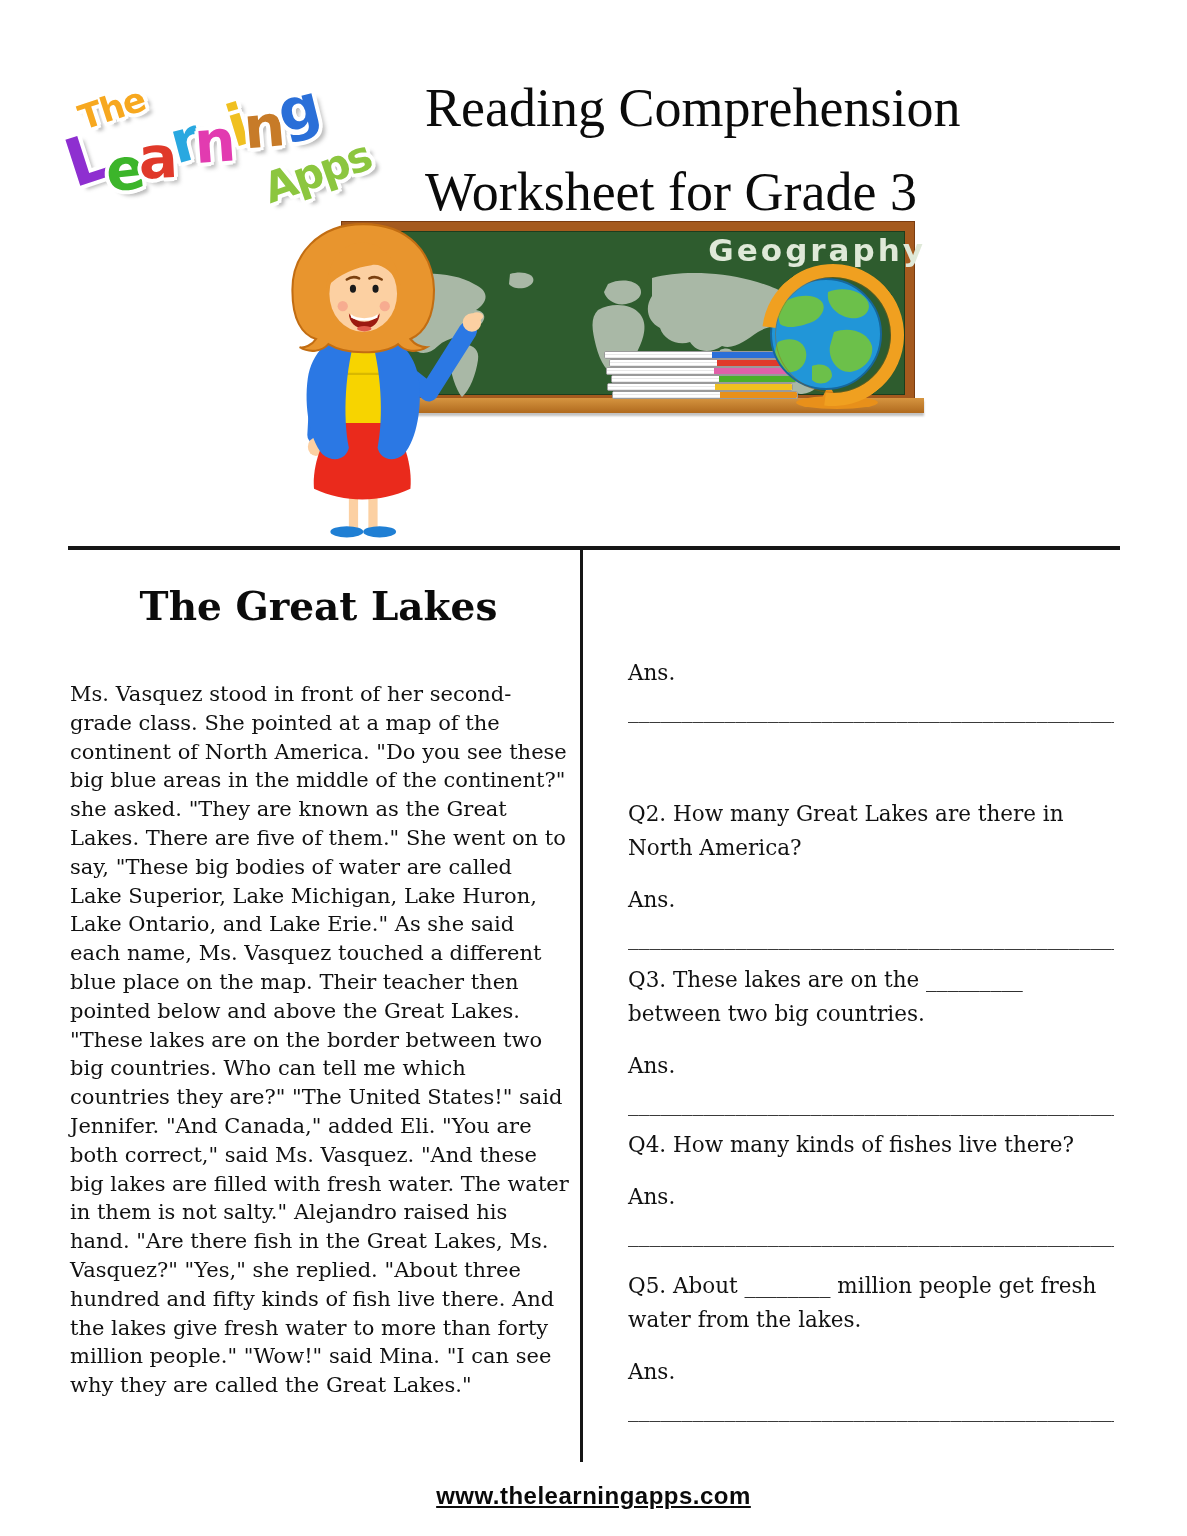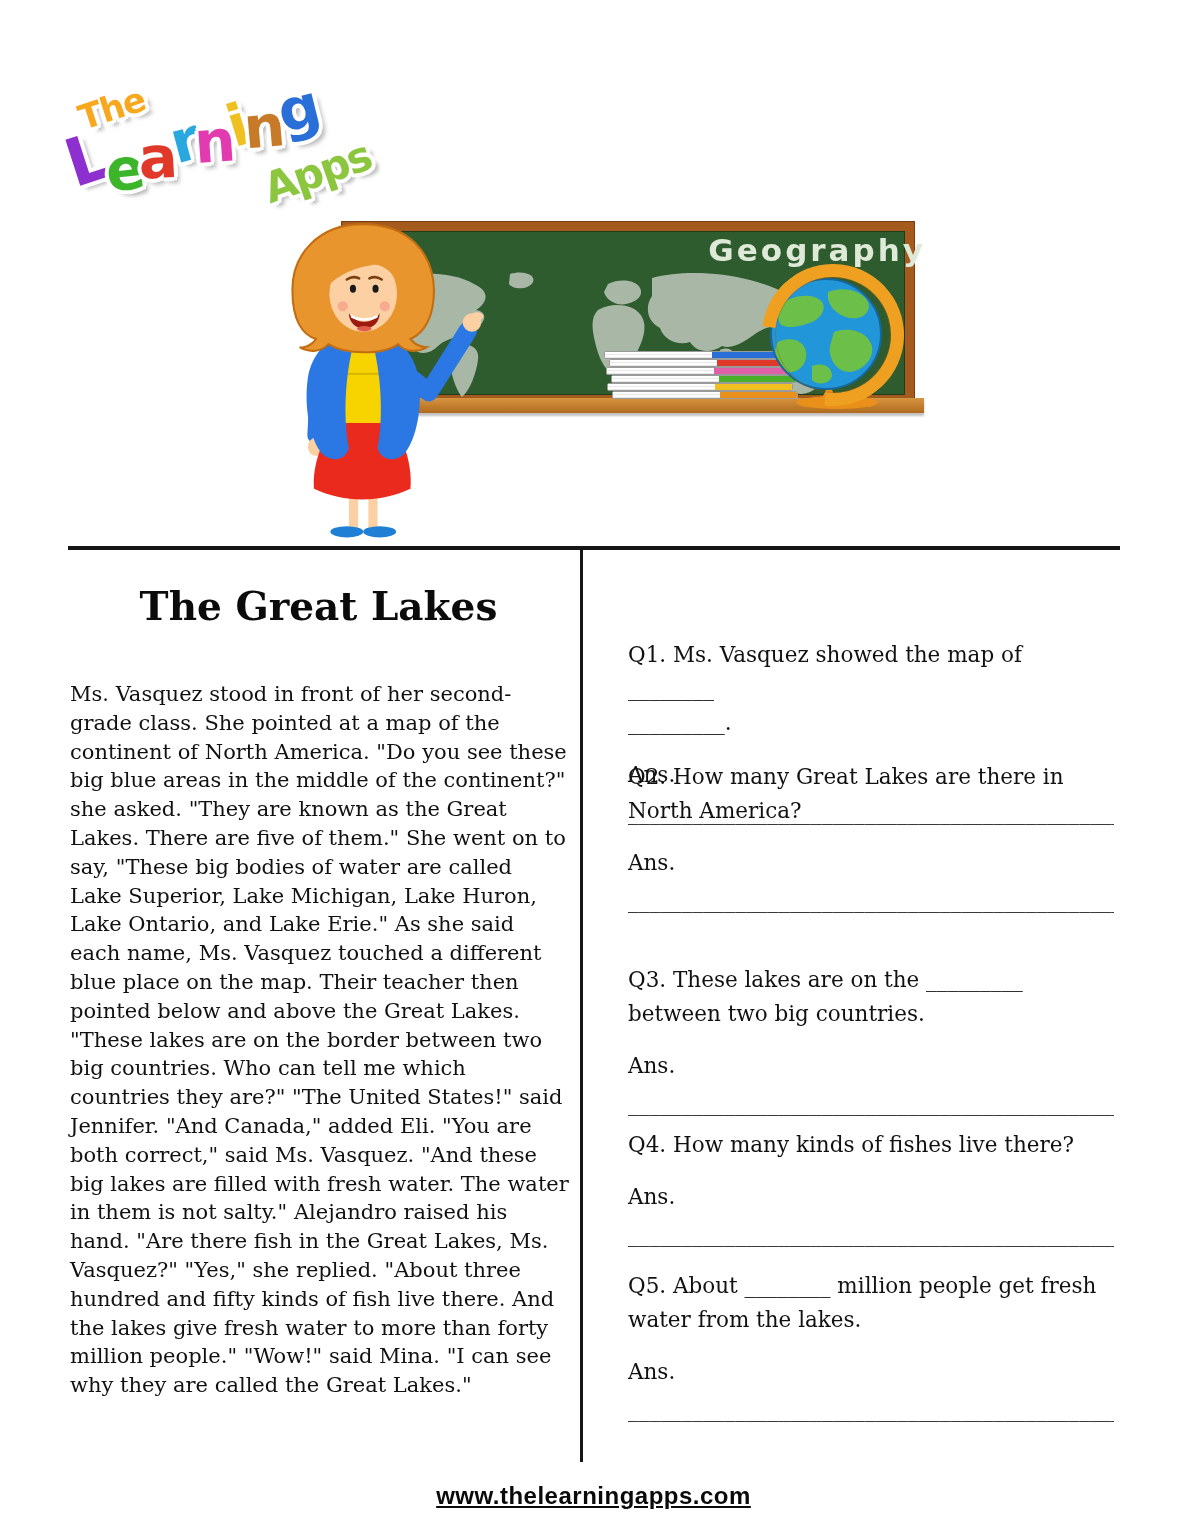--- a/index.html
+++ b/index.html
@@ -85,20 +85,24 @@
 <body>
 
 <div class="page">
 
   <div class="logo">
     <div class="logo-the outline-white" style="color: rgb(247, 168, 31);">The</div>
     <div class="logo-learning outline-white"><span style="color: rgb(142, 47, 208);">L</span><span style="color: rgb(60, 181, 42);">e</span><span style="color: rgb(224, 57, 42);">a</span><span style="color: rgb(41, 168, 224);">r</span><span style="color: rgb(226, 59, 176);">n</span><span style="color: rgb(240, 192, 32);">i</span><span style="color: rgb(199, 123, 40);">n</span><span style="color: rgb(42, 111, 216);">g</span></div>
     <div class="logo-apps outline-white" style="color: rgb(140, 198, 63);">Apps</div>
   </div>
 
+  <div class="title">
+    <div>Reading Comprehension</div>
+    <div>Worksheet for Grade 3</div>
+  </div>
 
   <div class="board-frame"></div>
   <div class="board-label">Geography</div>
   <svg class="board-map" viewBox="0 0 540 132">
     <g fill="#b7c3b4" opacity="0.9">
       <path d="M28,14 C52,4 92,6 112,18 C130,26 124,38 114,44 C126,46 124,56 114,62 C102,72 86,70 76,80 C68,88 58,90 50,82 C36,84 26,72 30,60 C20,54 16,42 24,34 C18,24 22,18 28,14 Z"></path>
       <path d="M148,8 C160,4 174,8 171,16 C167,24 151,24 147,18 Z"></path>
       <path d="M94,80 C108,76 118,82 116,94 C114,108 108,124 100,131 C94,124 88,106 88,94 C88,86 90,82 94,80 Z"></path>
       <path d="M246,18 C258,12 274,14 278,22 C282,30 274,36 264,38 C254,40 244,34 242,26 Z"></path>
       <path d="M236,44 C250,36 270,38 278,48 C286,58 282,72 276,84 C270,98 262,108 254,110 C246,108 238,96 234,80 C230,64 228,52 236,44 Z"></path>
@@ -204,26 +208,24 @@
     <ellipse cx="103" cy="106" rx="7" ry="2.6" fill="#e05a4a"></ellipse>
   </svg>
 
   <div class="rule-h"></div>
   <div class="rule-v"></div>
 
   <div class="story-heading">The Great Lakes</div>
   <div class="story-body">Ms. Vasquez stood in front of her second-grade class. She pointed at a map of the continent of North America. "Do you see these big blue areas in the middle of the continent?" she asked. "They are known as the Great Lakes. There are five of them." She went on to say, "These big bodies of water are called Lake Superior, Lake Michigan, Lake Huron, Lake Ontario, and Lake Erie." As she said each name, Ms. Vasquez touched a different blue place on the map. Their teacher then pointed below and above the Great Lakes. "These lakes are on the border between two big countries. Who can tell me which countries they are?" "The United States!" said Jennifer. "And Canada," added Eli. "You are both correct," said Ms. Vasquez. "And these big lakes are filled with fresh water. The water in them is not salty." Alejandro raised his hand. "Are there fish in the Great Lakes, Ms. Vasquez?" "Yes," she replied. "About three hundred and fifty kinds of fish live there. And the lakes give fresh water to more than forty million people." "Wow!" said Mina. "I can see why they are called the Great Lakes."</div>
 
   <div class="q-block" style="top:638px">
-    <div class="q-text">Q1. Ms. Vasquez showed the map of ________
-_________.</div>
-    <div class="ans-label">Ans.</div>
-    <div class="ans-line">______________________________________________</div>
-  </div>
-  <div class="q-block" style="top:760px">
+    <div class="ans-label">Ans.</div>
+    <div class="ans-line">______________________________________________</div>
+  </div>
+  <div class="q-block" style="top:797px">
     <div class="q-text">Q2. How many Great Lakes are there in
 North America?</div>
     <div class="ans-label">Ans.</div>
     <div class="ans-line">______________________________________________</div>
   </div>
   <div class="q-block" style="top:963px">
     <div class="q-text">Q3. These lakes are on the _________
 between two big countries.</div>
     <div class="ans-label">Ans.</div>
     <div class="ans-line">______________________________________________</div>

